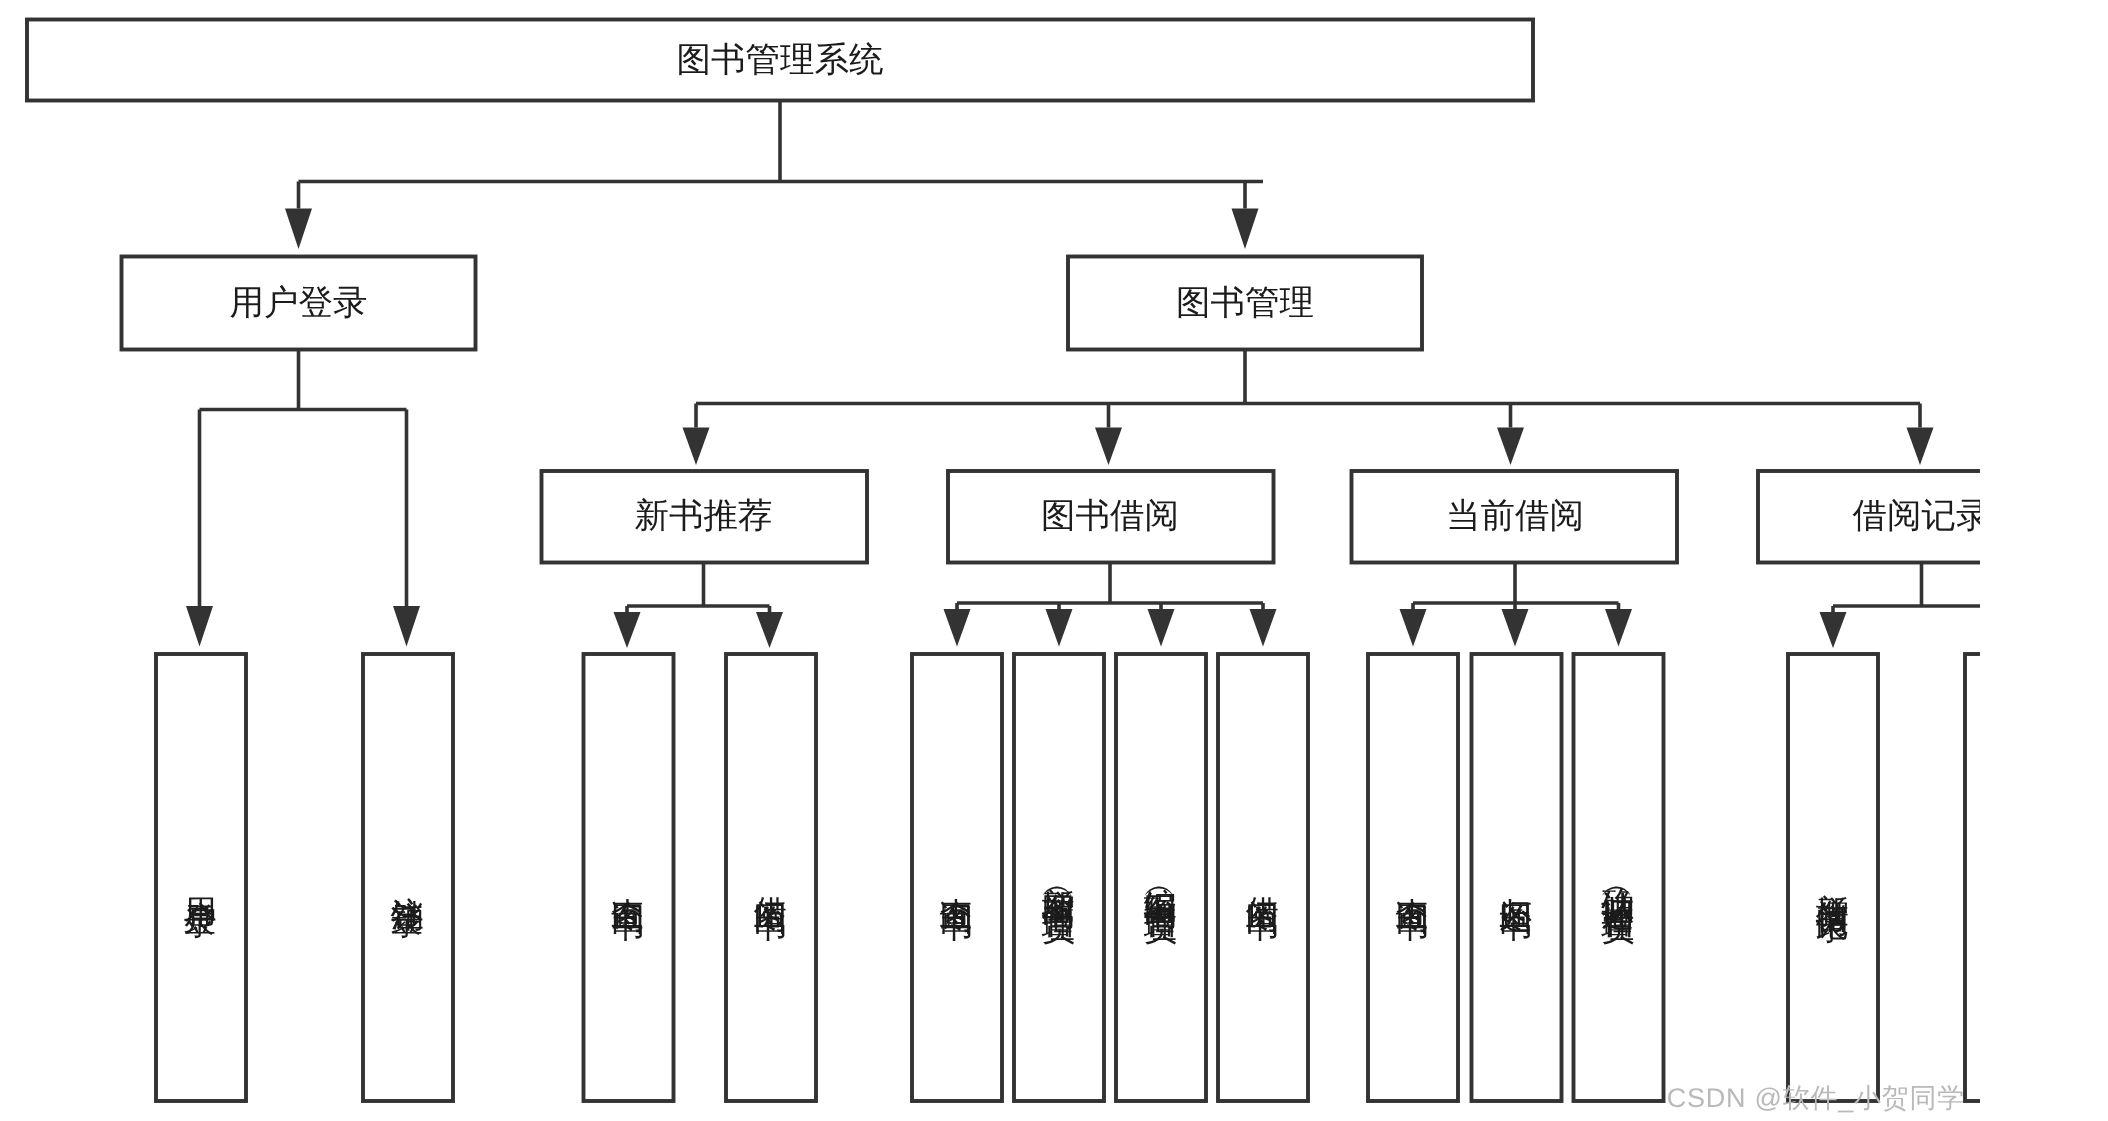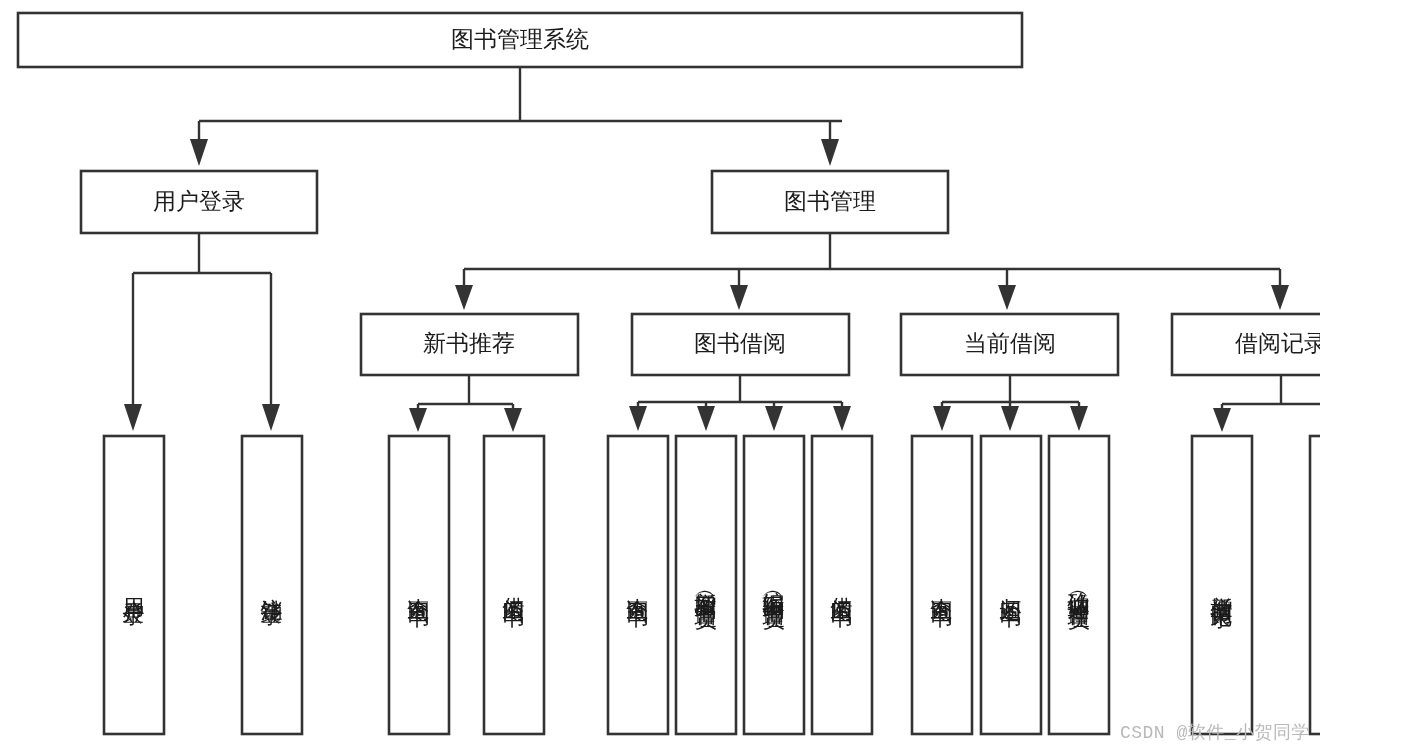--- a/index.html
+++ b/index.html
@@ -62,21 +62,21 @@
     line-height: 1.14;
     letter-spacing: 2.5px;
     color: #1b1b1b;
     white-space: nowrap;
     text-align: center;
   }
   .watermark {
     position: absolute;
     right: 10px;
     bottom: 3px;
-    font-family: Liberation Mono, monospace;
+    font-family: Liberation Sans, sans-serif;
     font-size: 18px;
     color: #b9b9b9;
     letter-spacing: 0.5px;
     white-space: nowrap;
   }
 </style>
 </head>
 <body>
 
 <div id="diagram-root">

